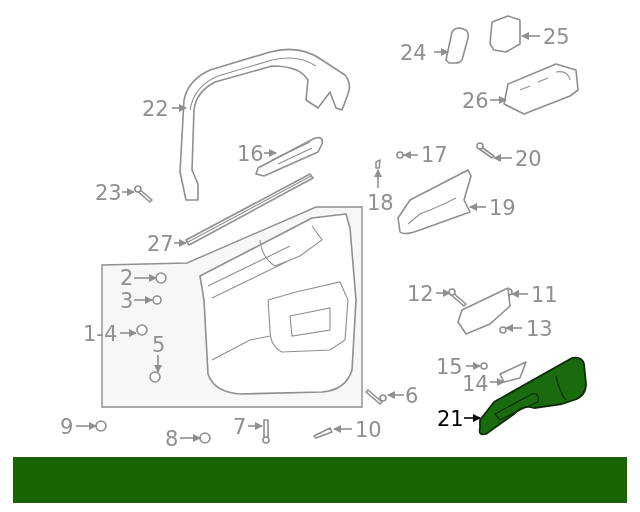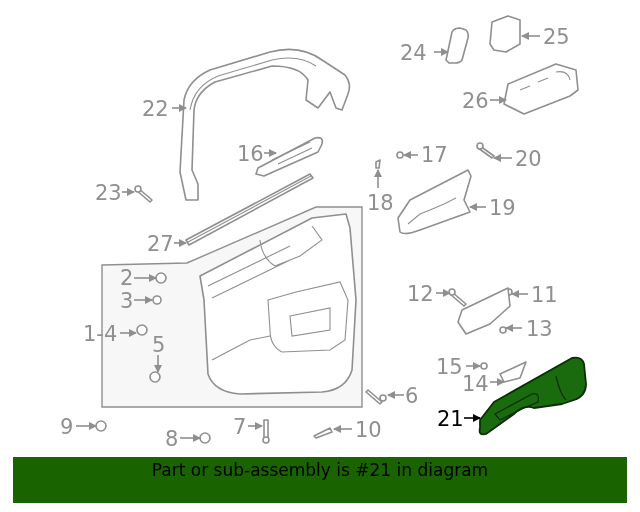--- a/index.html
+++ b/index.html
@@ -196,14 +196,13 @@
     <text class="callout" x="407" y="301">12</text>
     <text class="callout" x="531" y="302">11</text>
     <text class="callout" x="526" y="336">13</text>
     <text class="callout" x="436" y="374">15</text>
     <text class="callout" x="462" y="391">14</text>
     <text class="callout hl" x="437" y="426">21</text>
   </g>
 </svg>
 
 <div id="banner">
-  <div>Part or sub-assembly is #21 in diagram</div>
 </div>
 
 </body></html>

